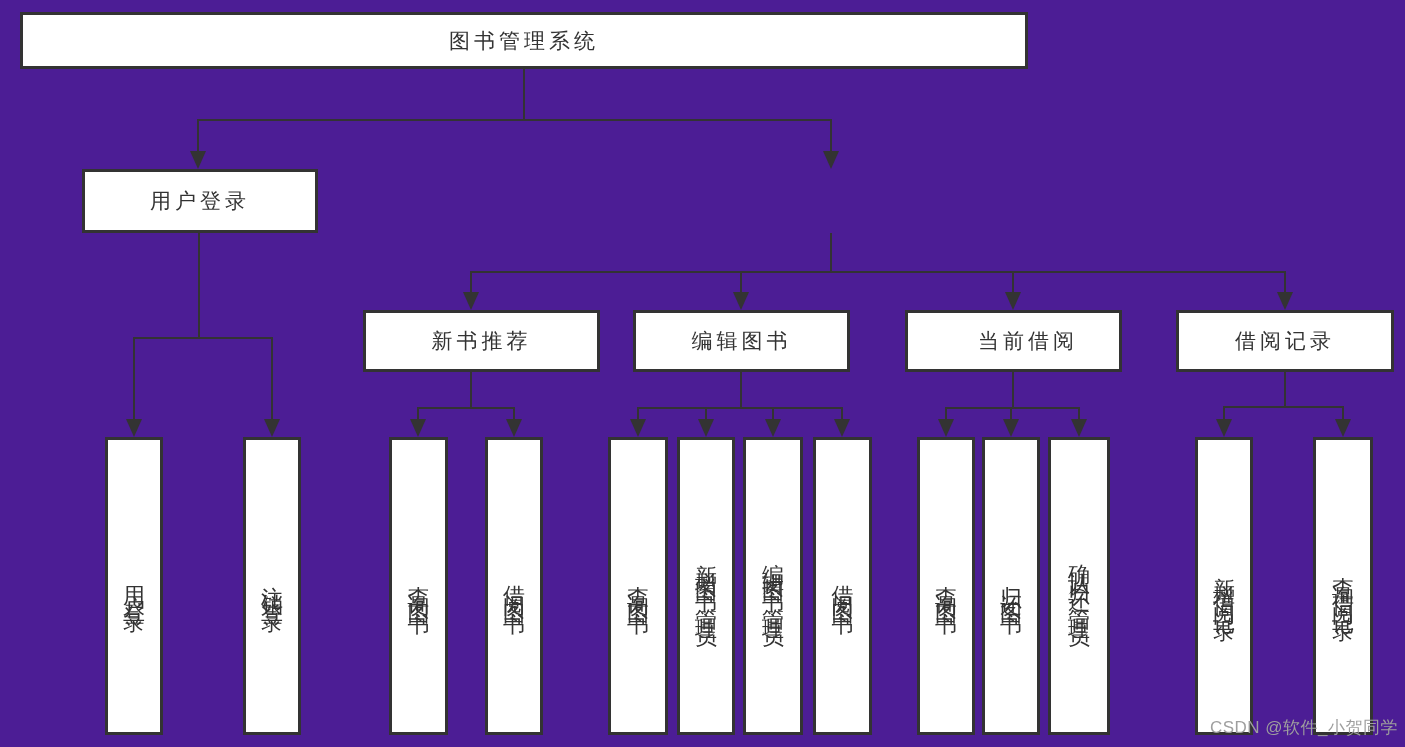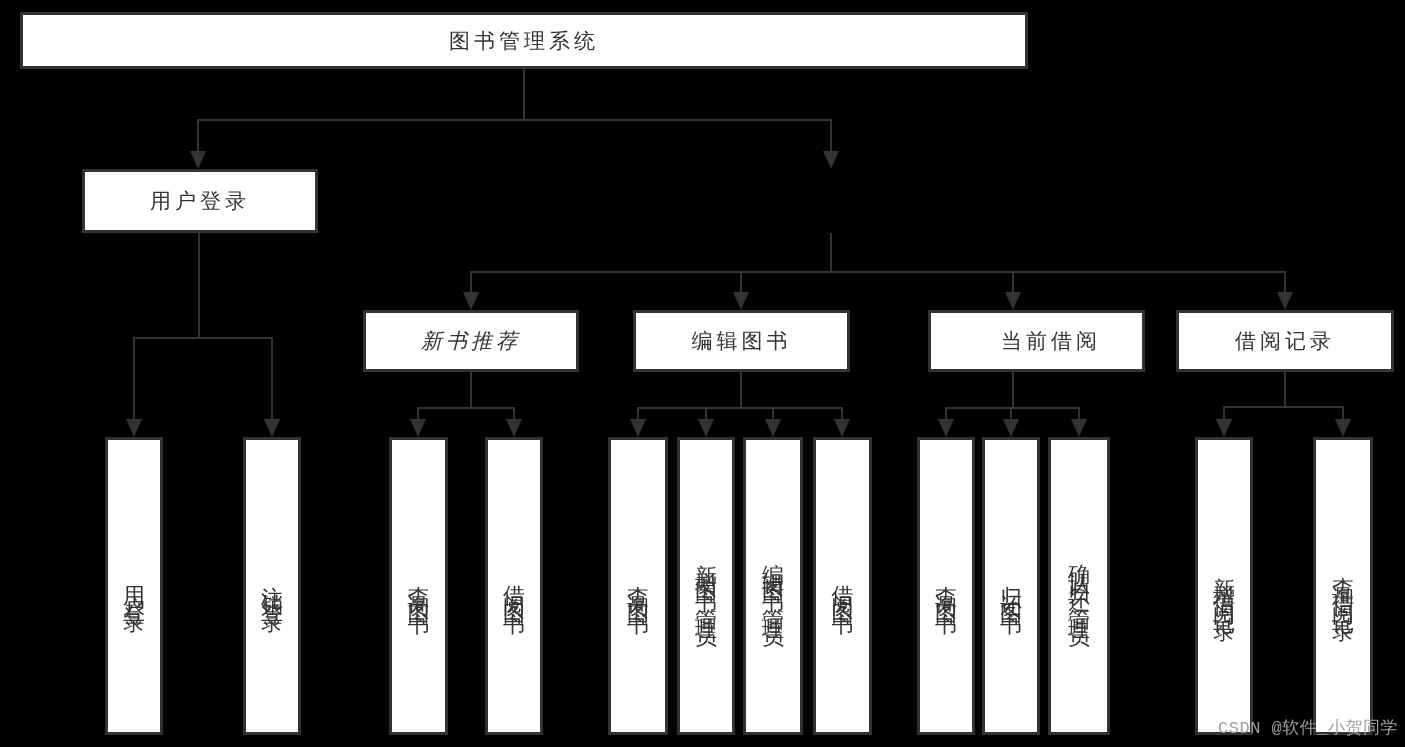--- a/index.html
+++ b/index.html
@@ -1,20 +1,20 @@
 <!DOCTYPE html>
 <html><head>
 <meta charset="utf-8">
 <style>
   html, body { margin: 0; padding: 0; background: #ffffff; }
   #stage {
     position: relative;
     width: 1405px;
     height: 747px;
-    background: #000000;
+    background: #4c1d95;
     overflow: hidden;
     font-family: "Liberation Sans", sans-serif;
     color: #333333;
   }
   .box {
     position: absolute;
     box-sizing: border-box;
     border: 3px solid #333333;
     background: #ffffff;
     display: flex;
@@ -55,21 +55,20 @@
   .watermark {
     position: absolute;
     left: 1186px;
     top: 716px;
     width: 212px;
     text-align: right;
     font-size: 17px;
     color: #9e9e9e;
     letter-spacing: 0.5px;
     white-space: nowrap;
-    font-family: Liberation Mono, monospace;
   }
 </style>
 </head>
 <body>
 
 <div id="stage">
 
   <div class="box" style="left:20px; top:12px; width:1008px; height:57px;">
     <span>图书管理系统</span>
   </div>
@@ -96,27 +95,27 @@
   <div class="hline" style="left:470px; top:271px; width:816px;"></div>
   <div class="vline" style="left:470px;  top:271px; height:22px;"></div>
   <div class="arrow" style="left:463px;  top:292px;"></div>
   <div class="vline" style="left:740px;  top:271px; height:22px;"></div>
   <div class="arrow" style="left:733px;  top:292px;"></div>
   <div class="vline" style="left:1012px; top:271px; height:22px;"></div>
   <div class="arrow" style="left:1005px; top:292px;"></div>
   <div class="vline" style="left:1284px; top:271px; height:22px;"></div>
   <div class="arrow" style="left:1277px; top:292px;"></div>
 
-  <div class="box" style="left:363px; top:310px; width:216px; height:62px;font-style:italic;">
+  <div class="box" style="left:363px; top:310px; width:237px; height:62px;">
     <span>新书推荐</span>
   </div>
   <div class="box" style="left:633px; top:310px; width:217px; height:62px;">
     <span>编辑图书</span>
   </div>
-  <div class="box" style="left:928px; top:310px; width:217px; height:62px;padding-left:29px;">
+  <div class="box" style="left:905px; top:310px; width:217px; height:62px;padding-left:29px;">
     <span>当前借阅</span>
   </div>
   <div class="box" style="left:1176px; top:310px; width:218px; height:62px;">
     <span>借阅记录</span>
   </div>
 
   <div class="vline" style="left:470px; top:372px; height:35px;"></div>
   <div class="hline" style="left:417px; top:407px; width:97px;"></div>
   <div class="vline" style="left:417px; top:407px; height:14px;"></div>
   <div class="arrow" style="left:410px; top:419px;"></div>

